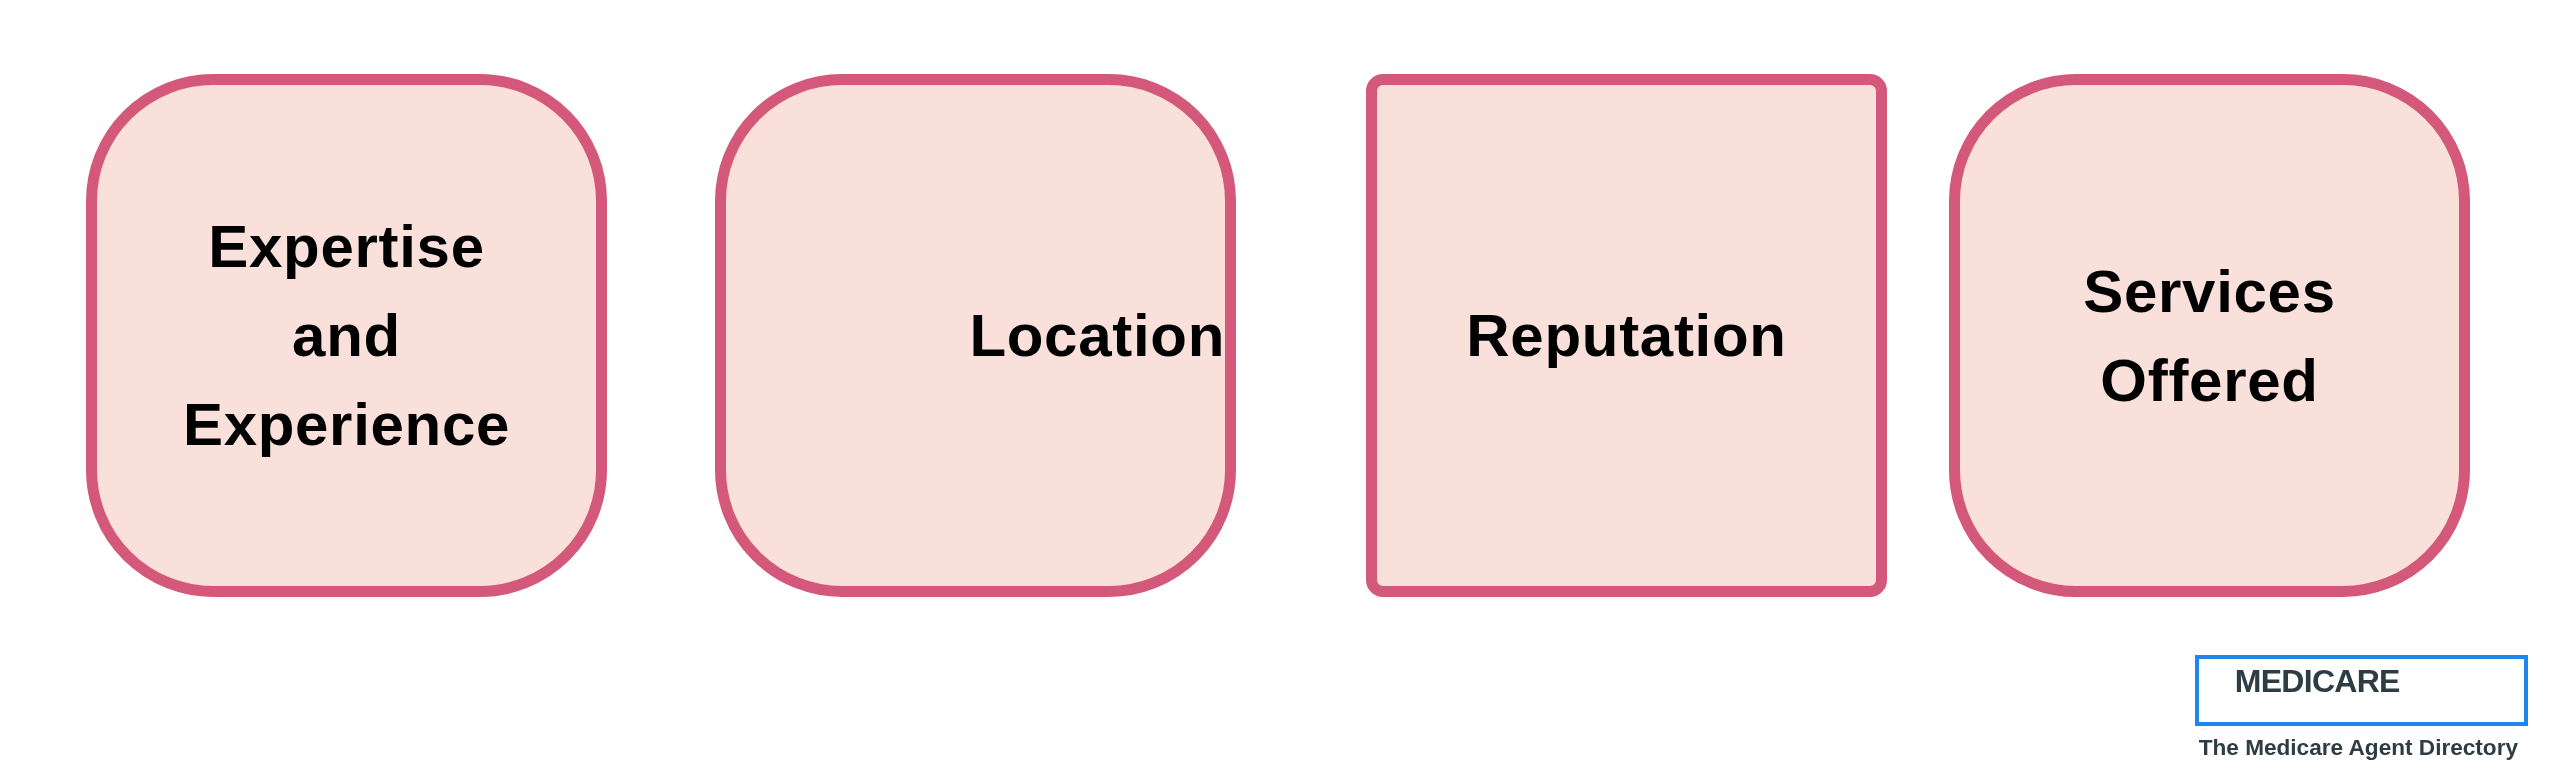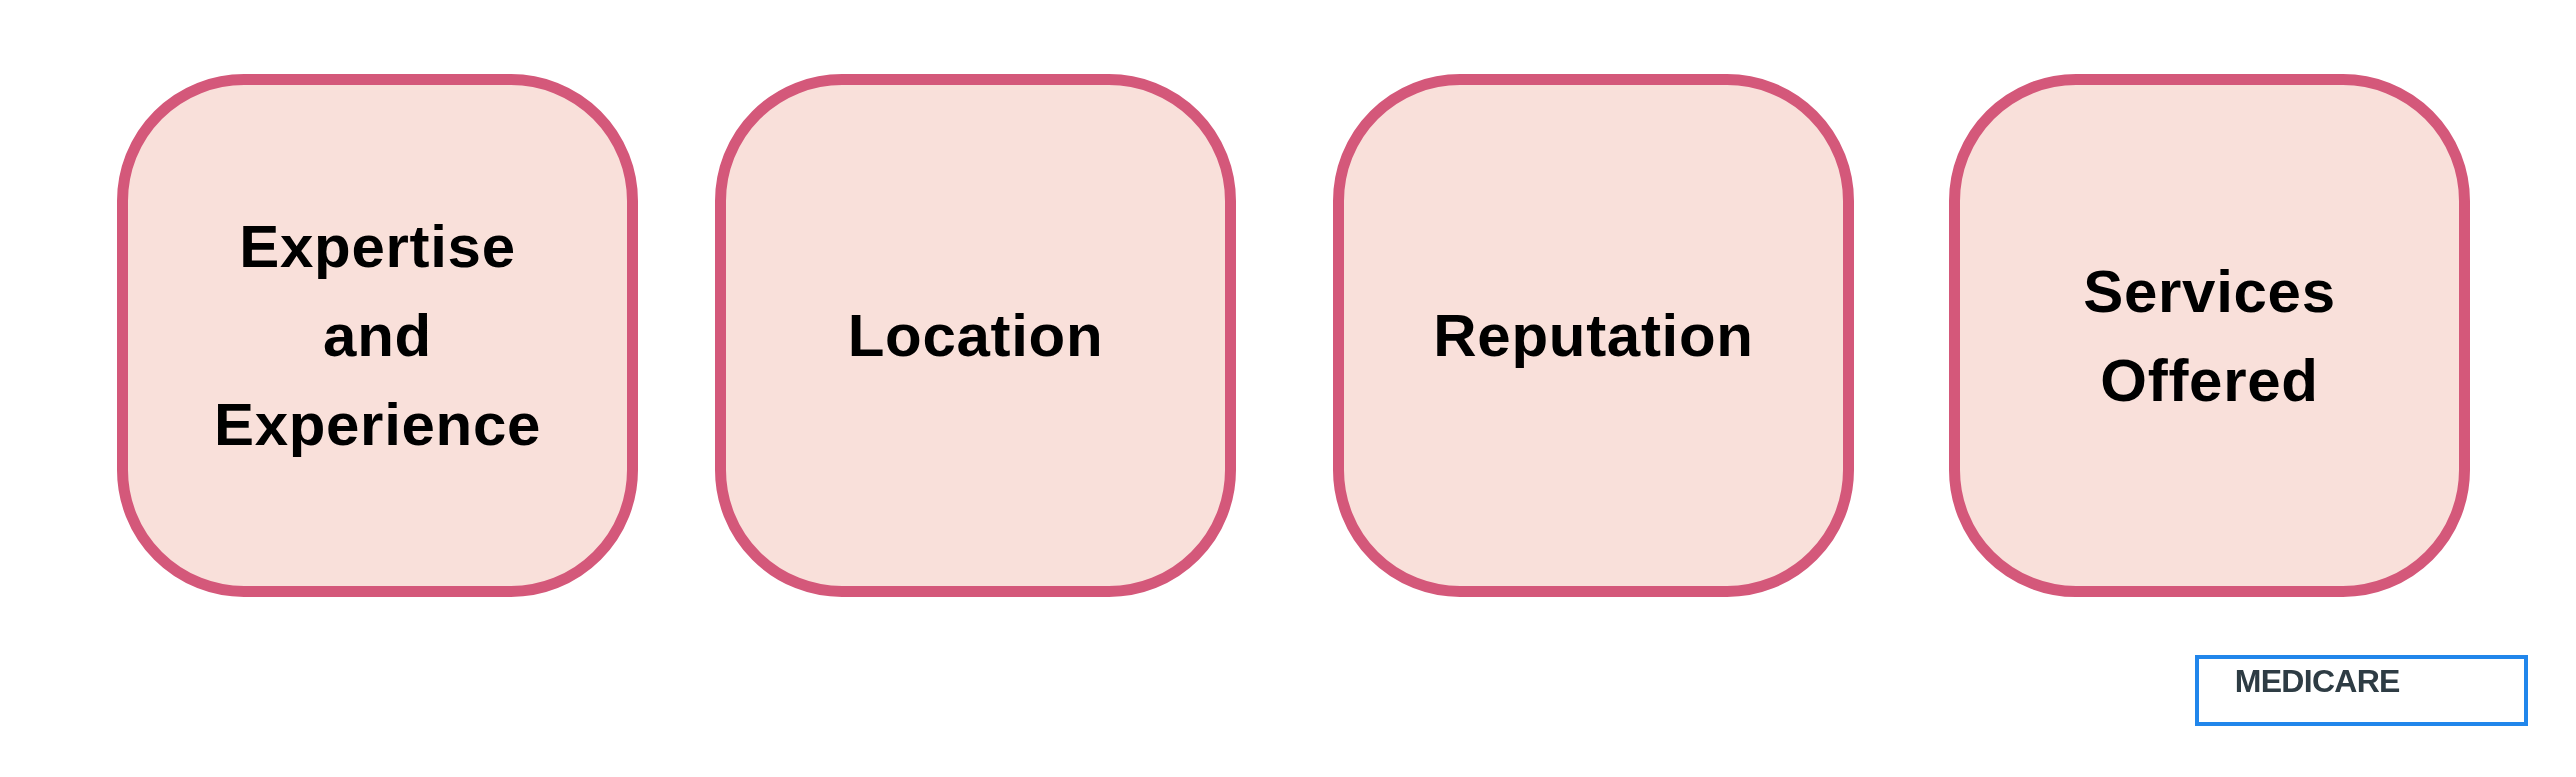--- a/index.html
+++ b/index.html
@@ -18,33 +18,34 @@
   .logo-main { position:absolute; left:20px; top:35px; font-size:55px; line-height:56px;
                letter-spacing:-1.3px; font-weight:500; }
   .logo-agents { color:#2186eb; }
   .logo-hub { color:#2e3c44; }
   .logo-tag { position:absolute; left:14.7px; top:104px; font-size:22.6px; font-weight:700;
               color:#2e3c44; white-space:nowrap; }
 </style>
 </head>
 <body>
 
-<div class="card" style="left:117px;justify-content:center;">
+<div class="card" style="left:86px;justify-content:center;">
   <div class="card-label">Expertise
 and
 Experience</div>
 </div>
-<div class="card" style="left:715px;">
+<div class="card" style="left:715px;justify-content:flex-end;">
   <div class="card-label">Location</div>
 </div>
-<div class="card" style="left:1333px;">
+<div class="card" style="left:1366px;border-radius:17px;">
   <div class="card-label">Reputation</div>
 </div>
 <div class="card" style="left:1949px;">
   <div class="card-label">Services
 Offered</div>
 </div>
 
 <div class="logo">
   <div class="logo-frame"></div>
   <div class="logo-top">MEDICARE</div>
+  <div class="logo-tag">The Medicare Agent Directory</div>
 </div>
 
 
 </body></html>

